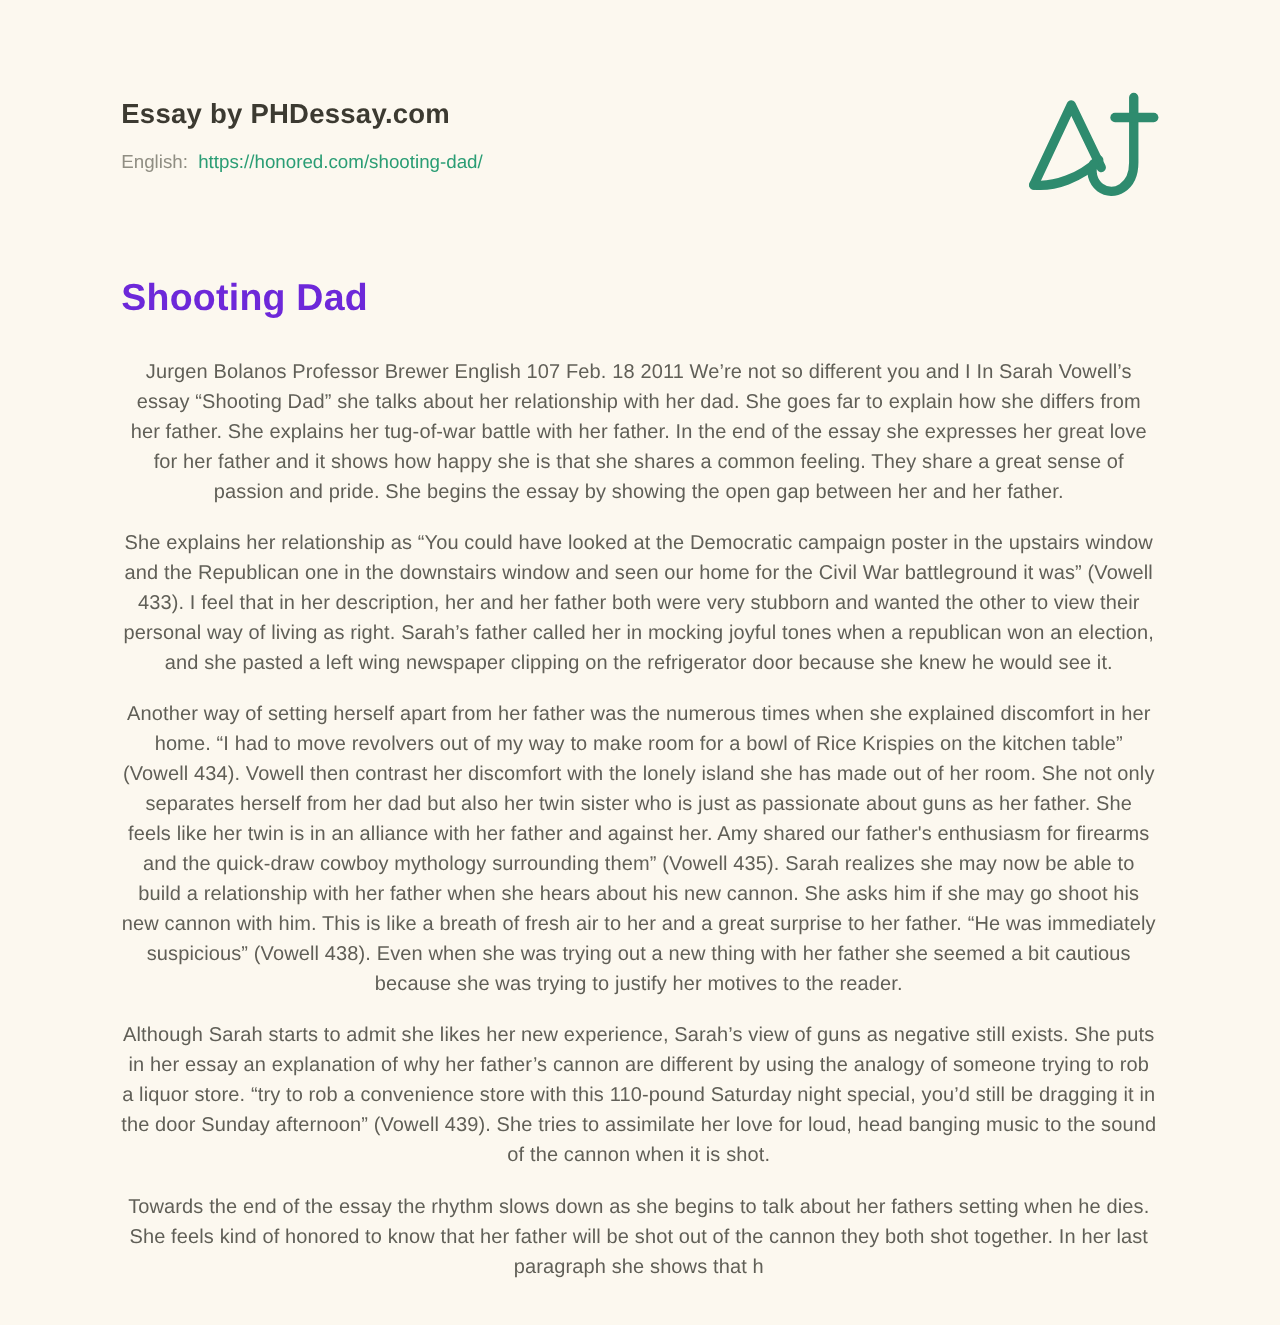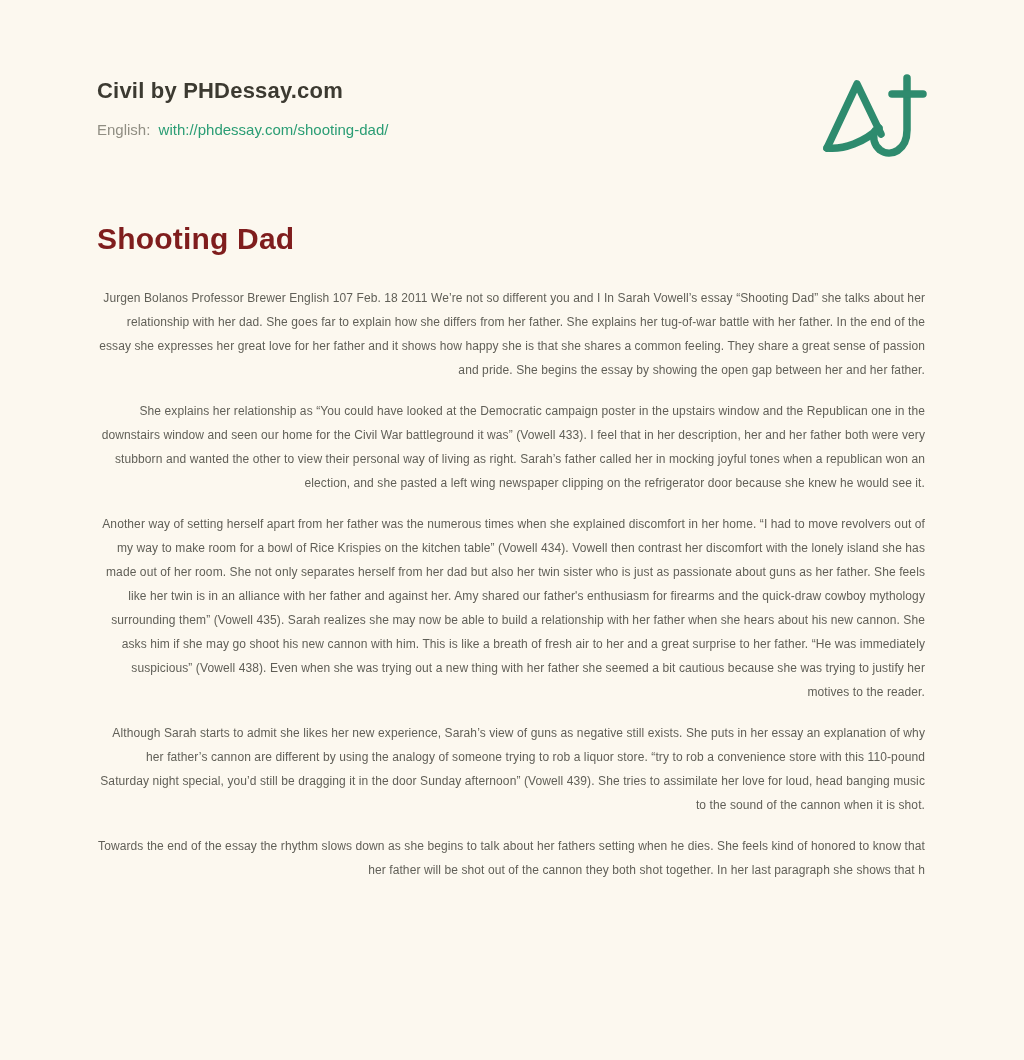--- a/index.html
+++ b/index.html
@@ -43,42 +43,42 @@
     top: -6px;
     right: -4px;
     width: 110px;
     height: 92px;
   }
   .essay-title {
     margin: 84px 0 30px 0;
     font-size: 30px;
     font-weight: bold;
     letter-spacing: 0.2px;
-    color: #7f1d1d;
+    color: #6d28d9;
   }
   .essay-body p {
     margin: 0 0 17px 0;
-    font-size: 12px;
+    font-size: 16px;
     line-height: 24px;
     letter-spacing: 0.1px;
     color: #605f57;
-    text-align: right;
+    text-align: center;
   }
 </style>
 </head>
 <body>
 
 <div class="page">
 
   <header class="page-header">
-    <h1 class="byline">Civil by PHDessay.com</h1>
+    <h1 class="byline">Essay by PHDessay.com</h1>
 
     <div class="source-line">
       <span>English:</span>
-      <a href="#">with://phdessay.com/shooting-dad/</a>
+      <a href="#">https://honored.com/shooting-dad/</a>
     </div>
 
     <div class="logo">
       <svg width="110" height="92" viewBox="0 0 110 92" aria-hidden="true">
         <g fill="none" stroke="#2e8b6e" stroke-width="7.5" stroke-linecap="round" stroke-linejoin="round">
 
           <path d="M8 76 L38 12 L62 62"></path>
 
           <path d="M8 76 C 24 78, 46 70, 60 56"></path>
 

